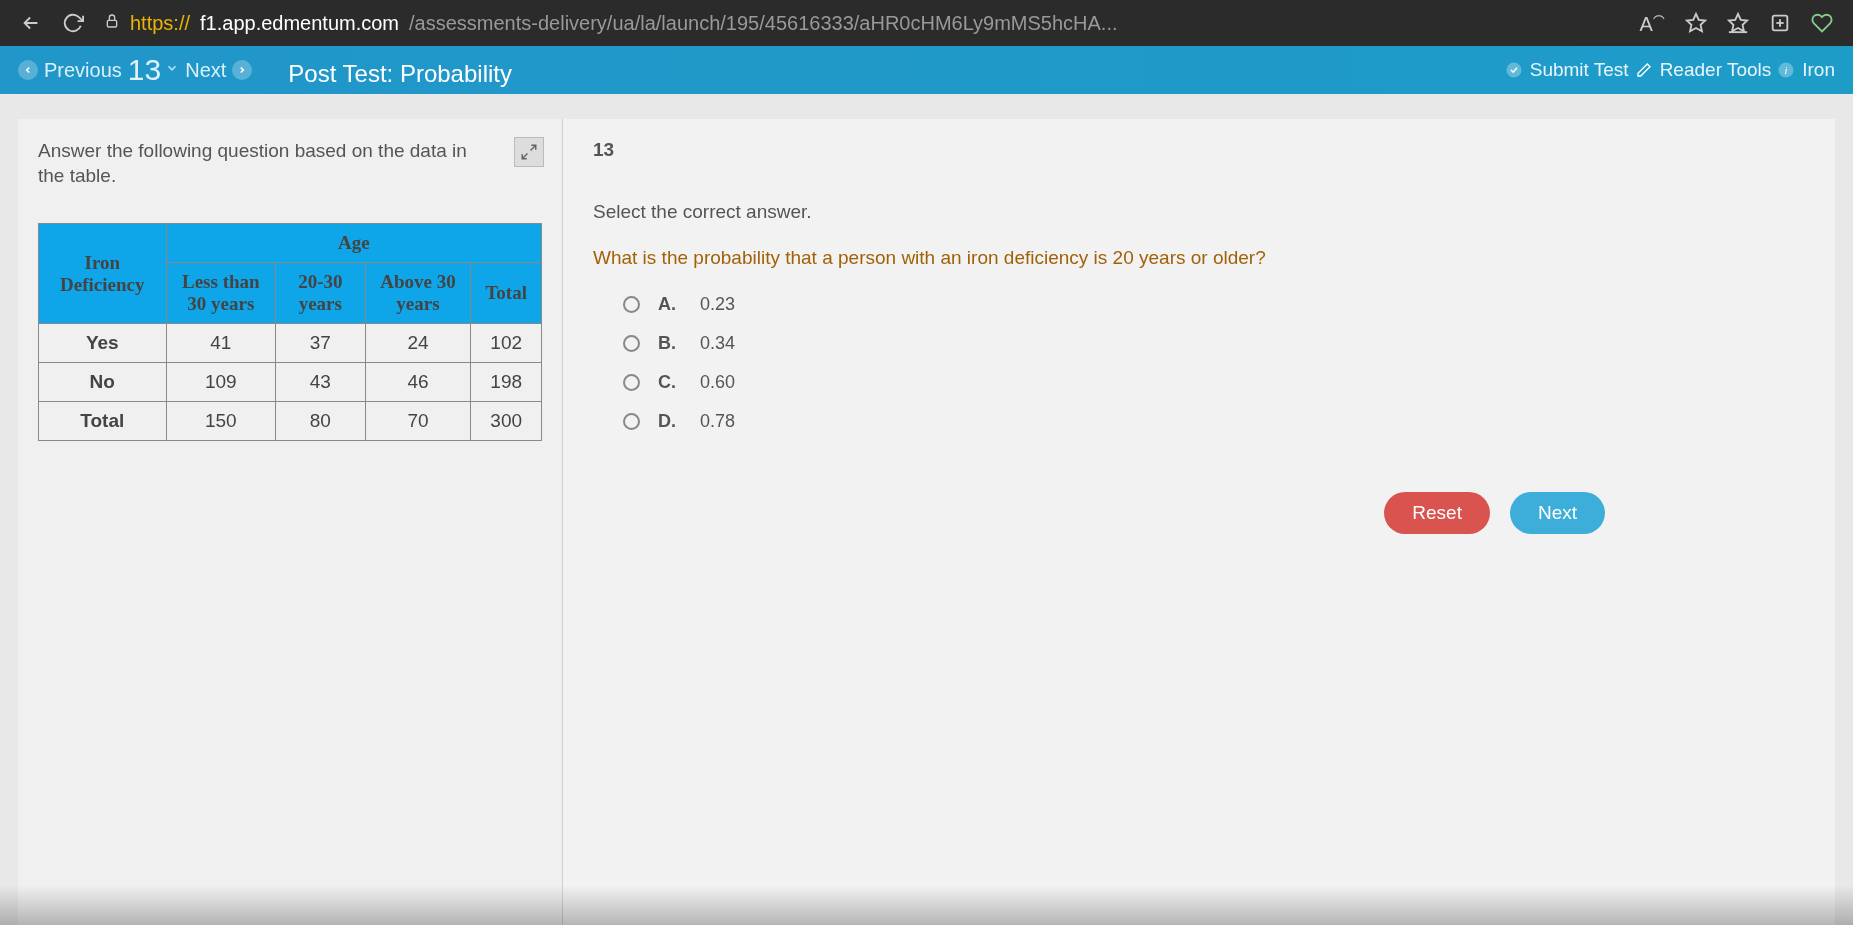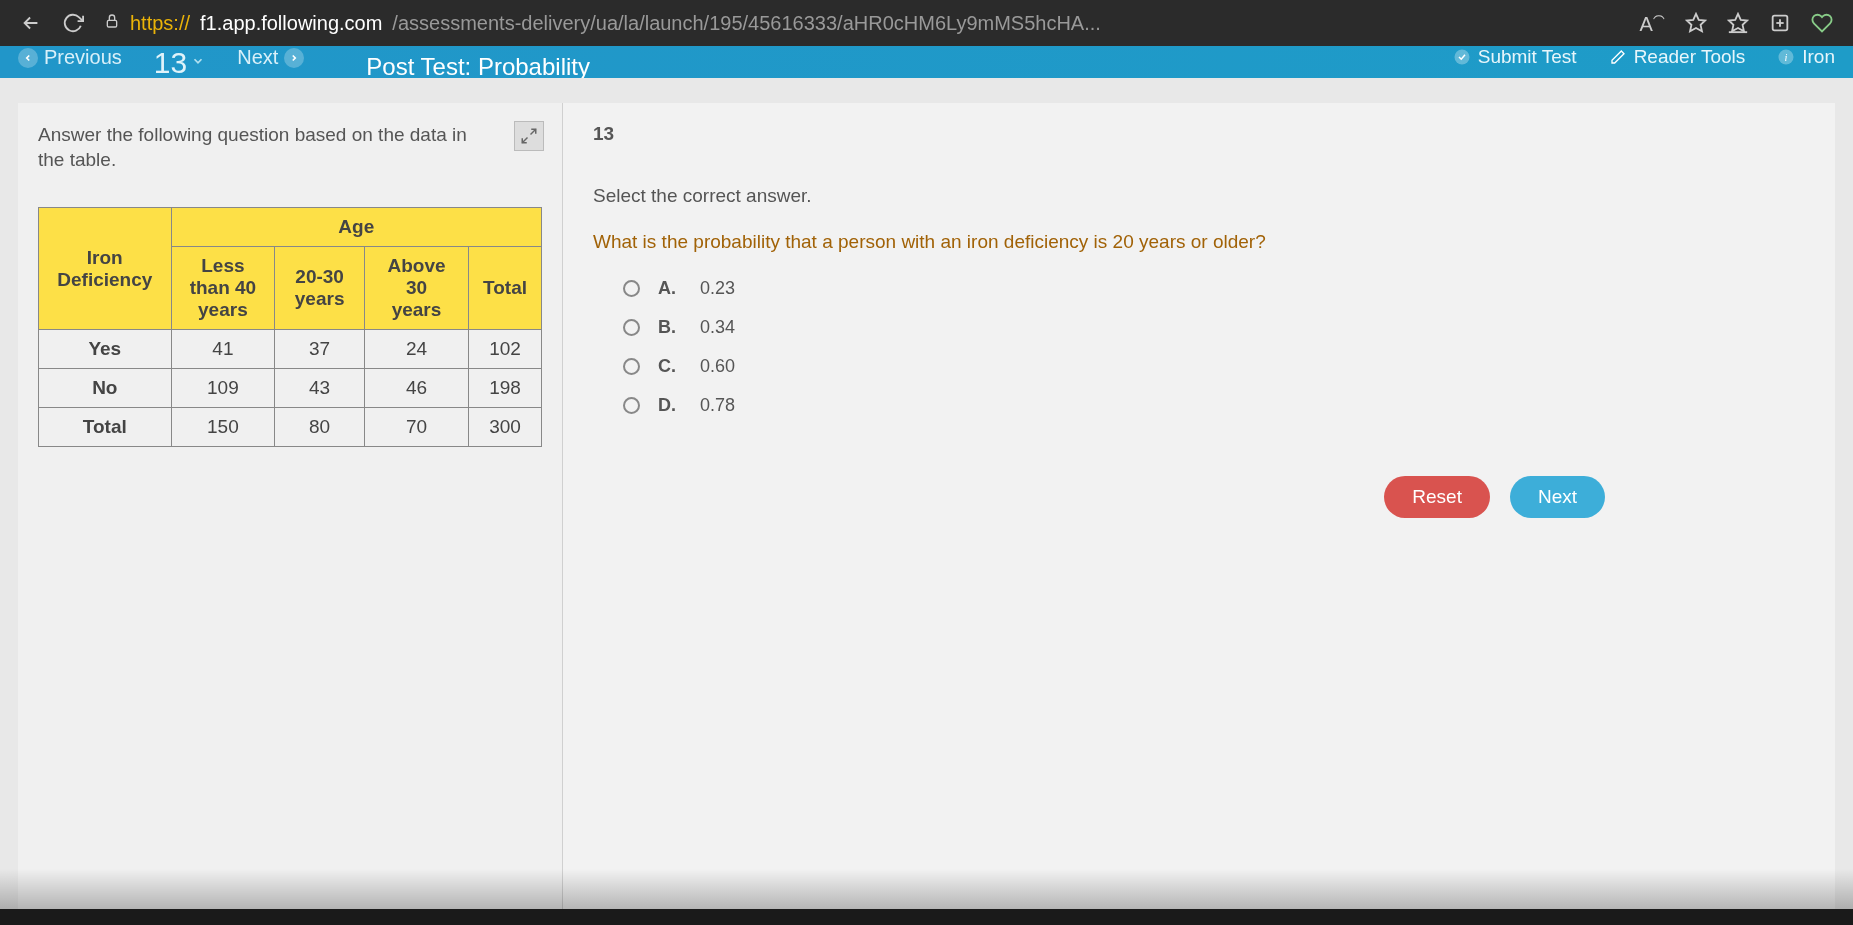--- a/index.html
+++ b/index.html
@@ -34,26 +34,26 @@
   font-size: 20px;
   color: #ccc;
 }
 .url-bar .lock { font-size: 16px; }
 .url-host { color: #fff; }
 .url-path { color: #999; }
 .right-icons { display: flex; gap: 20px; align-items: center; }
 
 .app-header {
   background: linear-gradient(to right, #2196c9, #1e9cc8);
-  height: 32px;
-  display: flex;
-  align-items: flex-start;
+  height: 48px;
+  display: flex;
+  align-items: center;
   padding: 0 18px;
   color: #fff;
-  gap: 32px;
+  gap: 6px;
   font-size: 20px;
 }
 .app-header .nav-btn {
   display: flex;
   align-items: center;
   gap: 6px;
   cursor: pointer;
   color: #d9f0f9;
 }
 .app-header .nav-btn .circ {
@@ -115,21 +115,21 @@
   border-collapse: collapse;
   margin-top: 35px;
   font-size: 19px;
   color: #444;
 }
 table.data-table th, table.data-table td {
   border: 1px solid #888;
   padding: 8px 14px;
   text-align: center;
 }
-table.data-table th { font-weight: bold; background: #fde047; }
+table.data-table th { font-weight: bold; background: #0ea5e9; font-family: Liberation Serif, serif; }
 table.data-table .row-head { font-weight: bold; }
 
 .right-pane {
   flex: 1;
   background: #f2f2f2;
   padding: 20px 30px;
   position: relative;
 }
 .qnum { color: #555; font-size: 19px; font-weight: bold; margin-bottom: 40px; }
 .select-text { color: #555; font-size: 19px; margin-bottom: 24px; }
@@ -175,21 +175,21 @@
       </svg>
   </span>
   <div class="url-bar">
     <span class="lock">
       <svg width="16" height="16" viewBox="0 0 24 24" fill="none" stroke="#ccc" stroke-width="2">
           <rect x="5" y="11" width="14" height="10" rx="2"></rect>
           <path d="M8 11V7a4 4 0 0 1 8 0v4"></path>
         </svg>
     </span>
     <span style="color:#eab308">https://</span>
-      <span class="url-host">f1.app.following.com</span>
+      <span class="url-host">f1.app.edmentum.com</span>
       <span class="url-path">/assessments-delivery/ua/la/launch/195/45616333/aHR0cHM6Ly9mMS5hcHA...</span>
   </div>
   <div class="right-icons">
     <span class="icon-btn">A⁀</span>
     <span class="icon-btn">
       <svg width="22" height="22" viewBox="0 0 24 24" fill="none" stroke="#ccc" stroke-width="2">
           <polygon points="12 2 15 8.5 22 9.3 17 14 18.5 21 12 17.5 5.5 21 7 14 2 9.3 9 8.5 12 2"></polygon>
         </svg>
     </span>
     <span class="icon-btn">
@@ -280,21 +280,21 @@
         </svg>
     </div>
 
     <table class="data-table">
       <tbody>
           <tr>
         <th rowspan="2">Iron Deficiency</th>
         <th colspan="4">Age</th>
       </tr>
       <tr>
-        <th>Less than 40 years</th>
+        <th>Less than 30 years</th>
         <th>20-30 years</th>
         <th>Above 30 years</th>
         <th>Total</th>
       </tr>
       <tr>
         <td class="row-head">Yes</td>
         <td>41</td>
         <td>37</td>
         <td>24</td>
         <td>102</td>

